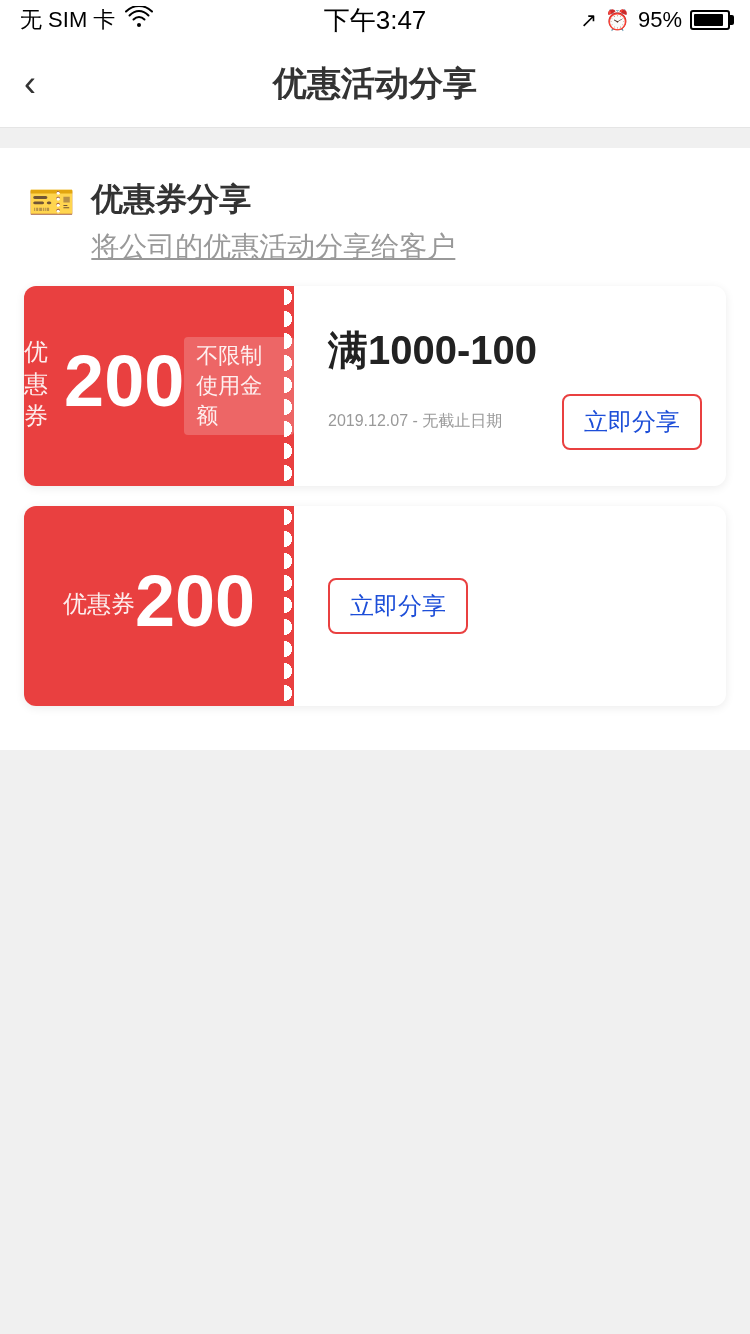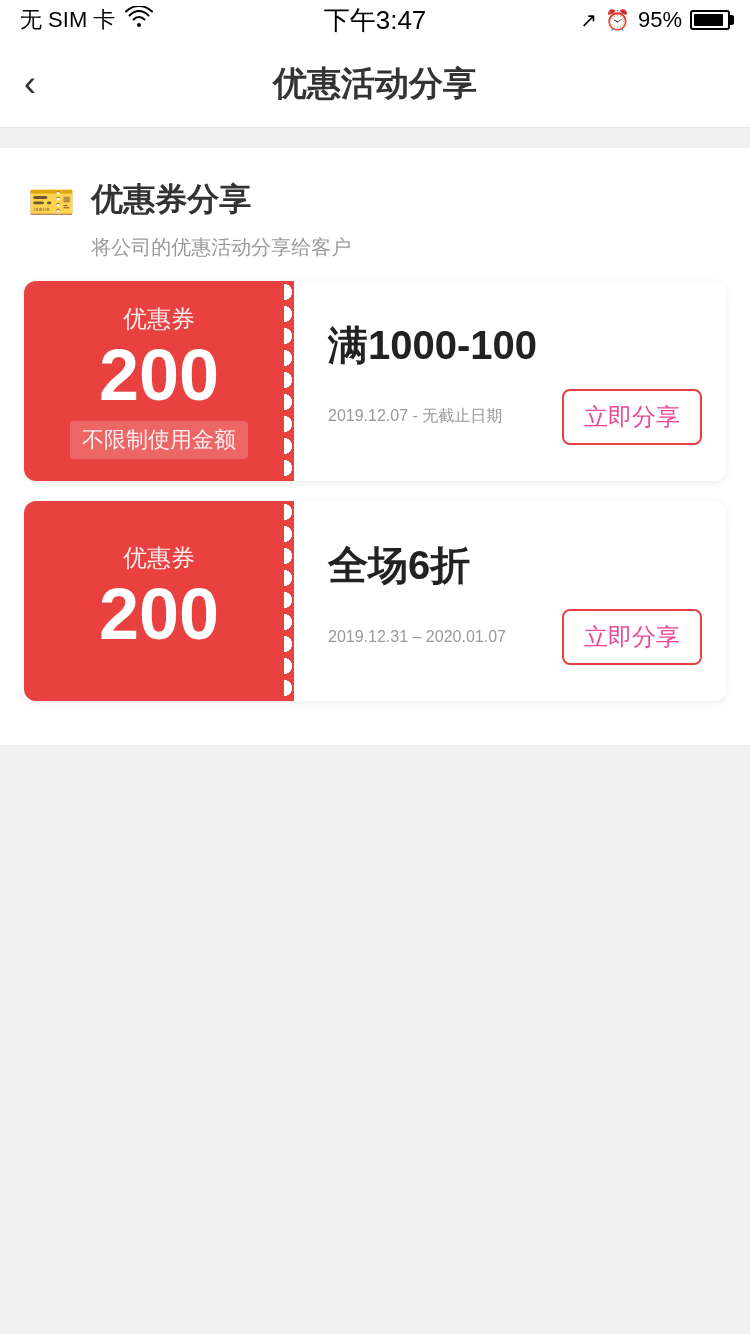--- a/index.html
+++ b/index.html
@@ -114,23 +114,24 @@
       font-size: 38px;
       margin-top: 2px;
     }
     .section-text {}
     .section-title {
       font-size: 32px;
       font-weight: 600;
       color: #333;
     }
     .section-subtitle {
-      font-size: 20px;
+      font-size: 28px;
       color: #999;
-      margin-top: 12px;
+      margin-top: 6px;
+      text-decoration: underline;
     }
 
     
     .coupon-list {
       background: #fff;
       padding: 0 24px 24px;
     }
 
     
     .coupon-card {
@@ -144,21 +145,21 @@
       background: #fff;
       position: relative;
     }
 
     
     .coupon-left {
       width: 270px;
       min-width: 270px;
       background: #e94040;
       display: flex;
-      flex-direction: column;
+      flex-direction: row;
       align-items: center;
       justify-content: center;
       position: relative;
       color: #fff;
     }
     
     .coupon-left::after {
       content: '';
       position: absolute;
       right: -10px;
@@ -208,21 +209,21 @@
       display: flex;
       align-items: center;
       justify-content: space-between;
     }
     .coupon-date {
       font-size: 16px;
       color: #999;
     }
     .share-btn {
       border: 2px solid #e94040;
-      color: #ec4899;
+      color: #1d4ed8;
       background: #fff;
       border-radius: 8px;
       padding: 10px 20px;
       font-size: 24px;
       cursor: pointer;
       white-space: nowrap;
     }
 
     
     .bottom-area {
@@ -286,22 +287,20 @@
         <button class="share-btn">立即分享</button>
       </div>
     </div>
   </div>
     <div class="coupon-card">
     <div class="coupon-left">
       <span class="coupon-label">优惠券</span>
       <span class="coupon-amount">200</span>
     </div>
     <div class="coupon-right">
-      <div class="coupon-name">全场6折</div>
       <div class="coupon-bottom-row">
-        <span class="coupon-date">2019.12.31 – 2020.01.07</span>
         <button class="share-btn">立即分享</button>
       </div>
     </div>
   </div>
   </div>
 
 <div class="bottom-area"></div>
 
 </body></html>

